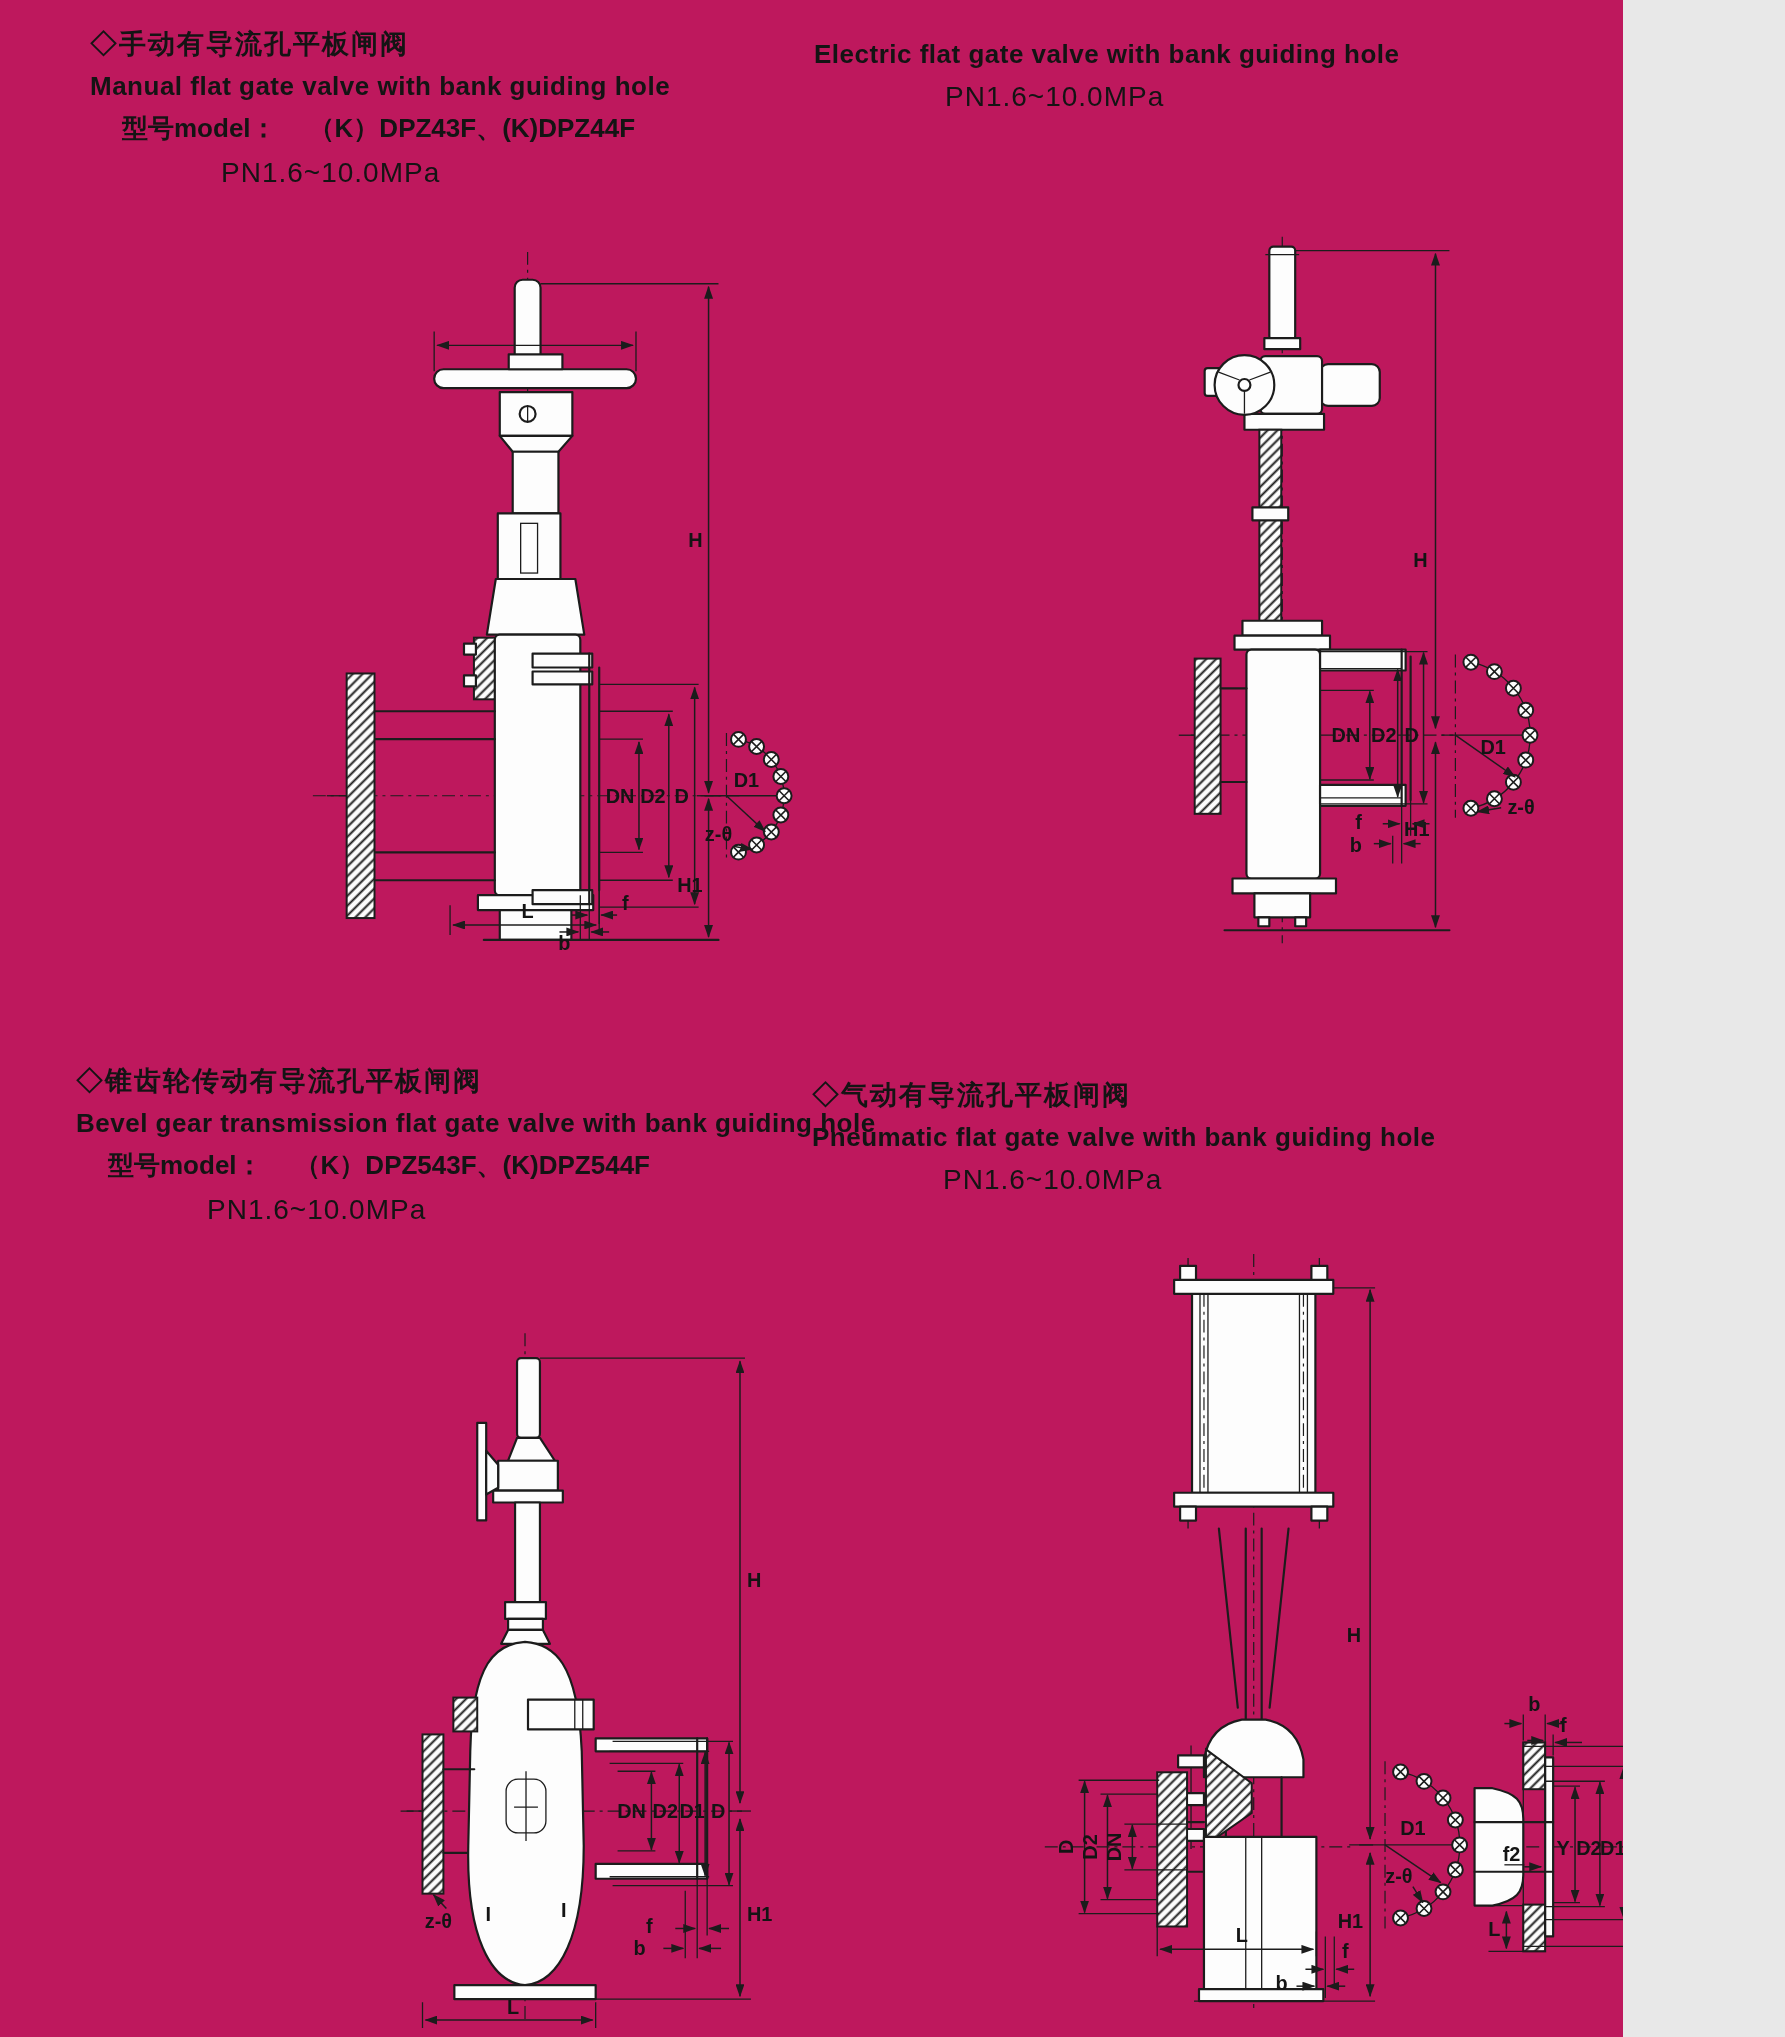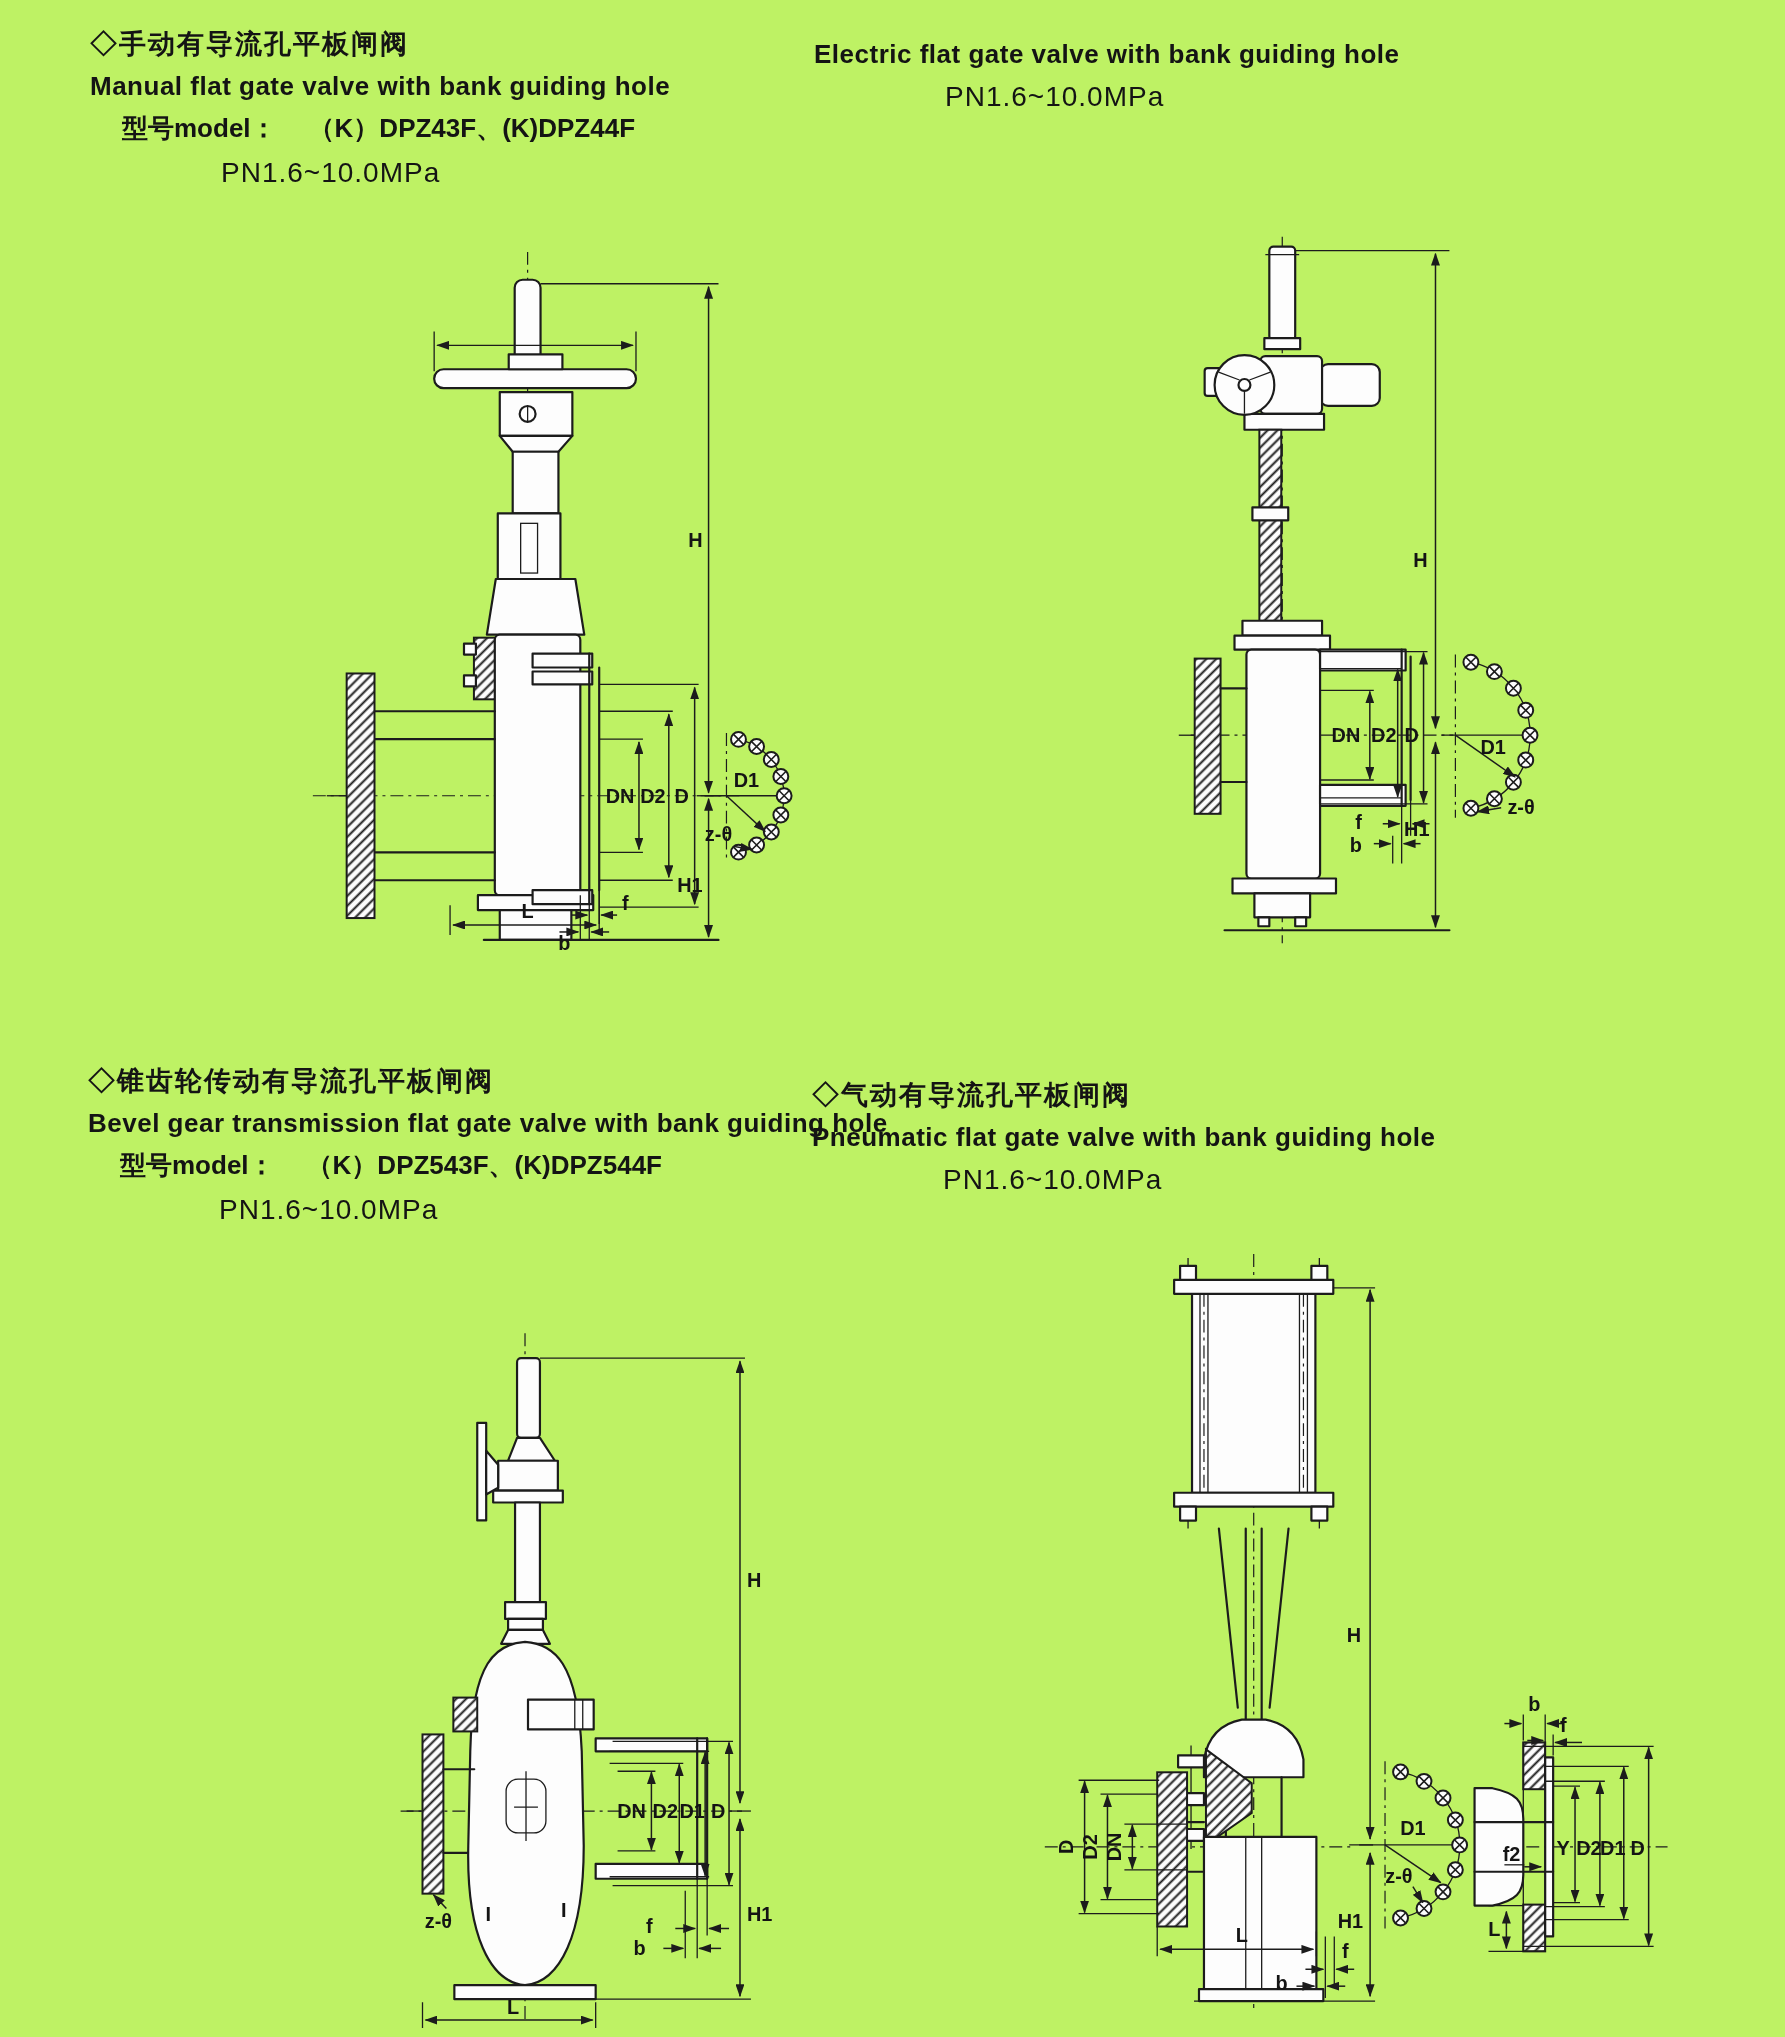--- a/index.html
+++ b/index.html
@@ -1,16 +1,16 @@
 <!DOCTYPE html>
 <html><head>
 <meta charset="utf-8">
 <style>
   html,body{margin:0;padding:0;background:#e8e8e8;}
-  #page{position:relative;width:1785px;height:2038px;background:#bef264;overflow:hidden;
+  #page{position:relative;width:1623px;height:2038px;background:#be185d;overflow:hidden;
         font-family:"Liberation Sans",sans-serif;color:#141414;}
   .quad-hdr{position:absolute;white-space:nowrap;}
   .cn{font-size:27px;font-weight:700;letter-spacing:2px;}
   .en{font-size:26px;font-weight:700;margin-top:9px;letter-spacing:0.5px;}
   .model{font-size:26px;font-weight:600;margin-top:9px;}
   .model span{display:inline;margin-left:32px;}
   .pn{font-size:28px;font-weight:500;margin-top:11px;margin-left:131px;letter-spacing:1px;}
   .draw{position:absolute;}
   
   svg .ln{fill:none;stroke:#1c1c1c;stroke-width:2.2;stroke-linejoin:round;stroke-linecap:round;}
@@ -31,21 +31,21 @@
     <div class="en">Manual flat gate valve with bank guiding hole</div>
     <div class="model"><span>型号model：</span><span>（K）DPZ43F、(K)DPZ44F</span></div>
     <div class="pn">PN1.6~10.0MPa</div>
   </div>
 
   <div class="quad-hdr" style="left:814px;top:30px;">
     <div class="en">Electric flat gate valve with bank guiding hole</div>
     <div class="pn">PN1.6~10.0MPa</div>
   </div>
 
-  <div class="quad-hdr" style="left:88px;top:1063px;">
+  <div class="quad-hdr" style="left:76px;top:1063px;">
     <div class="cn">◇锥齿轮传动有导流孔平板闸阀</div>
     <div class="en">Bevel gear transmission flat gate valve with bank guiding hole</div>
     <div class="model"><span>型号model：</span><span>（K）DPZ543F、(K)DPZ544F</span></div>
     <div class="pn">PN1.6~10.0MPa</div>
   </div>
 
   <div class="quad-hdr" style="left:812px;top:1077px;">
     <div class="cn">◇气动有导流孔平板闸阀</div>
     <div class="en">Pneumatic flat gate valve with bank guiding hole</div>
     <div class="pn">PN1.6~10.0MPa</div>

